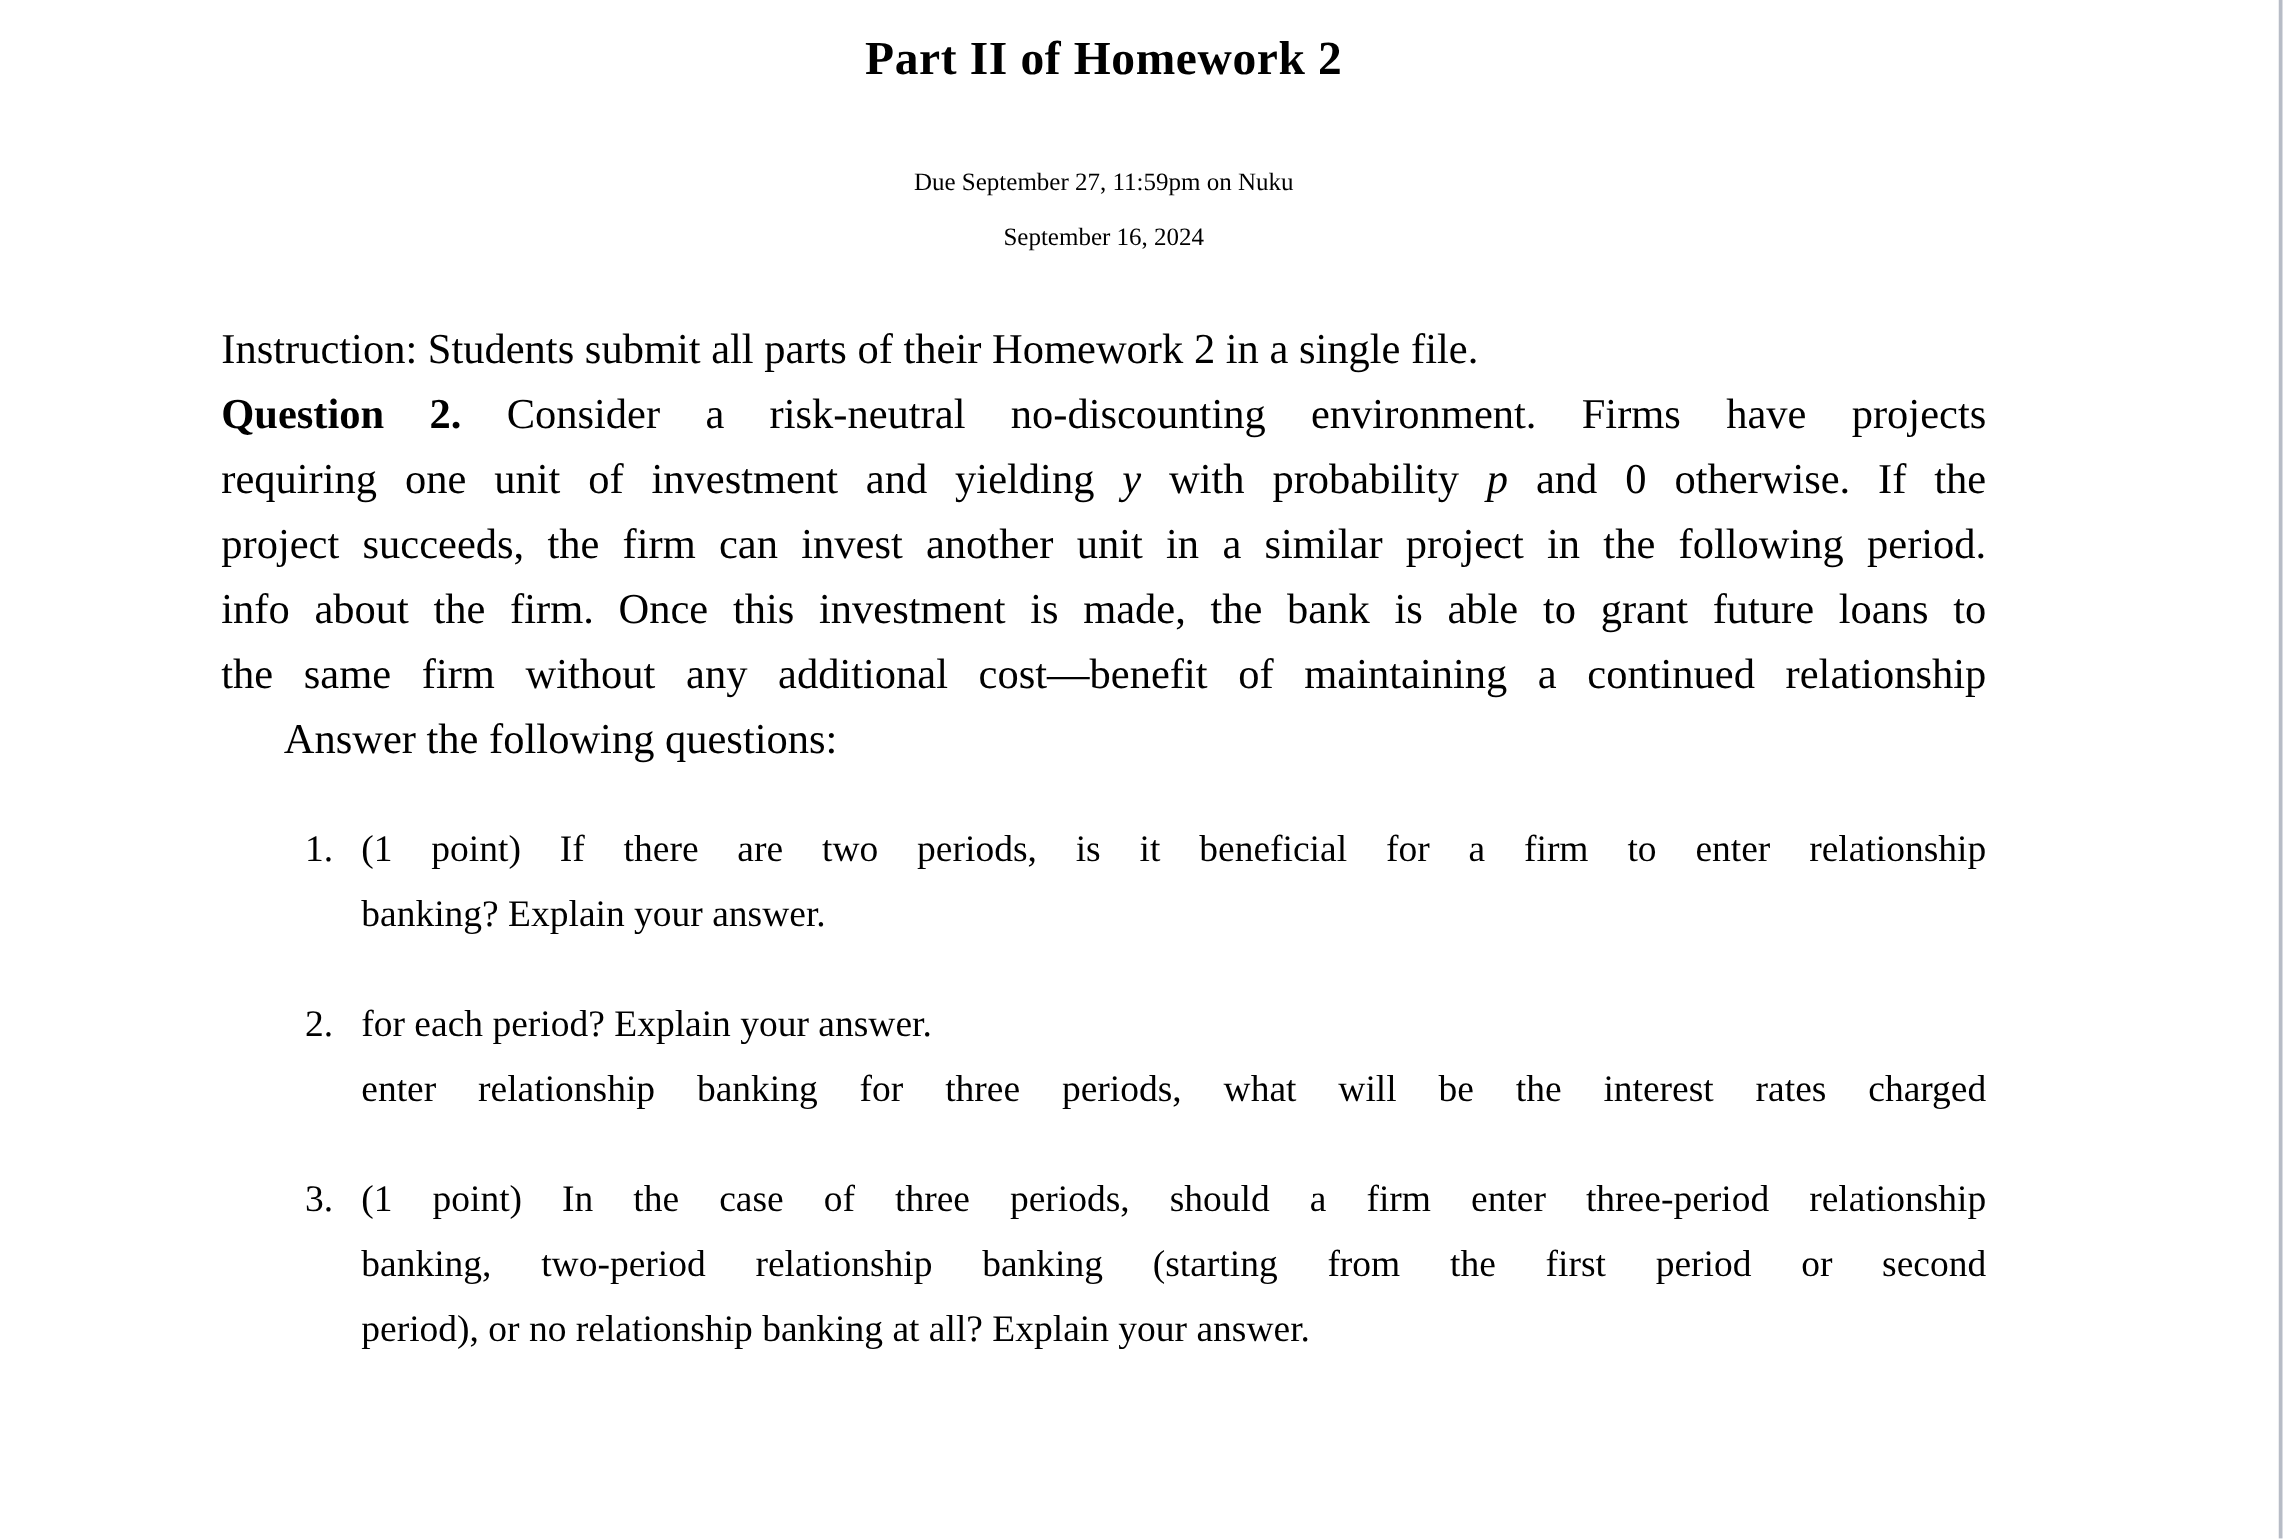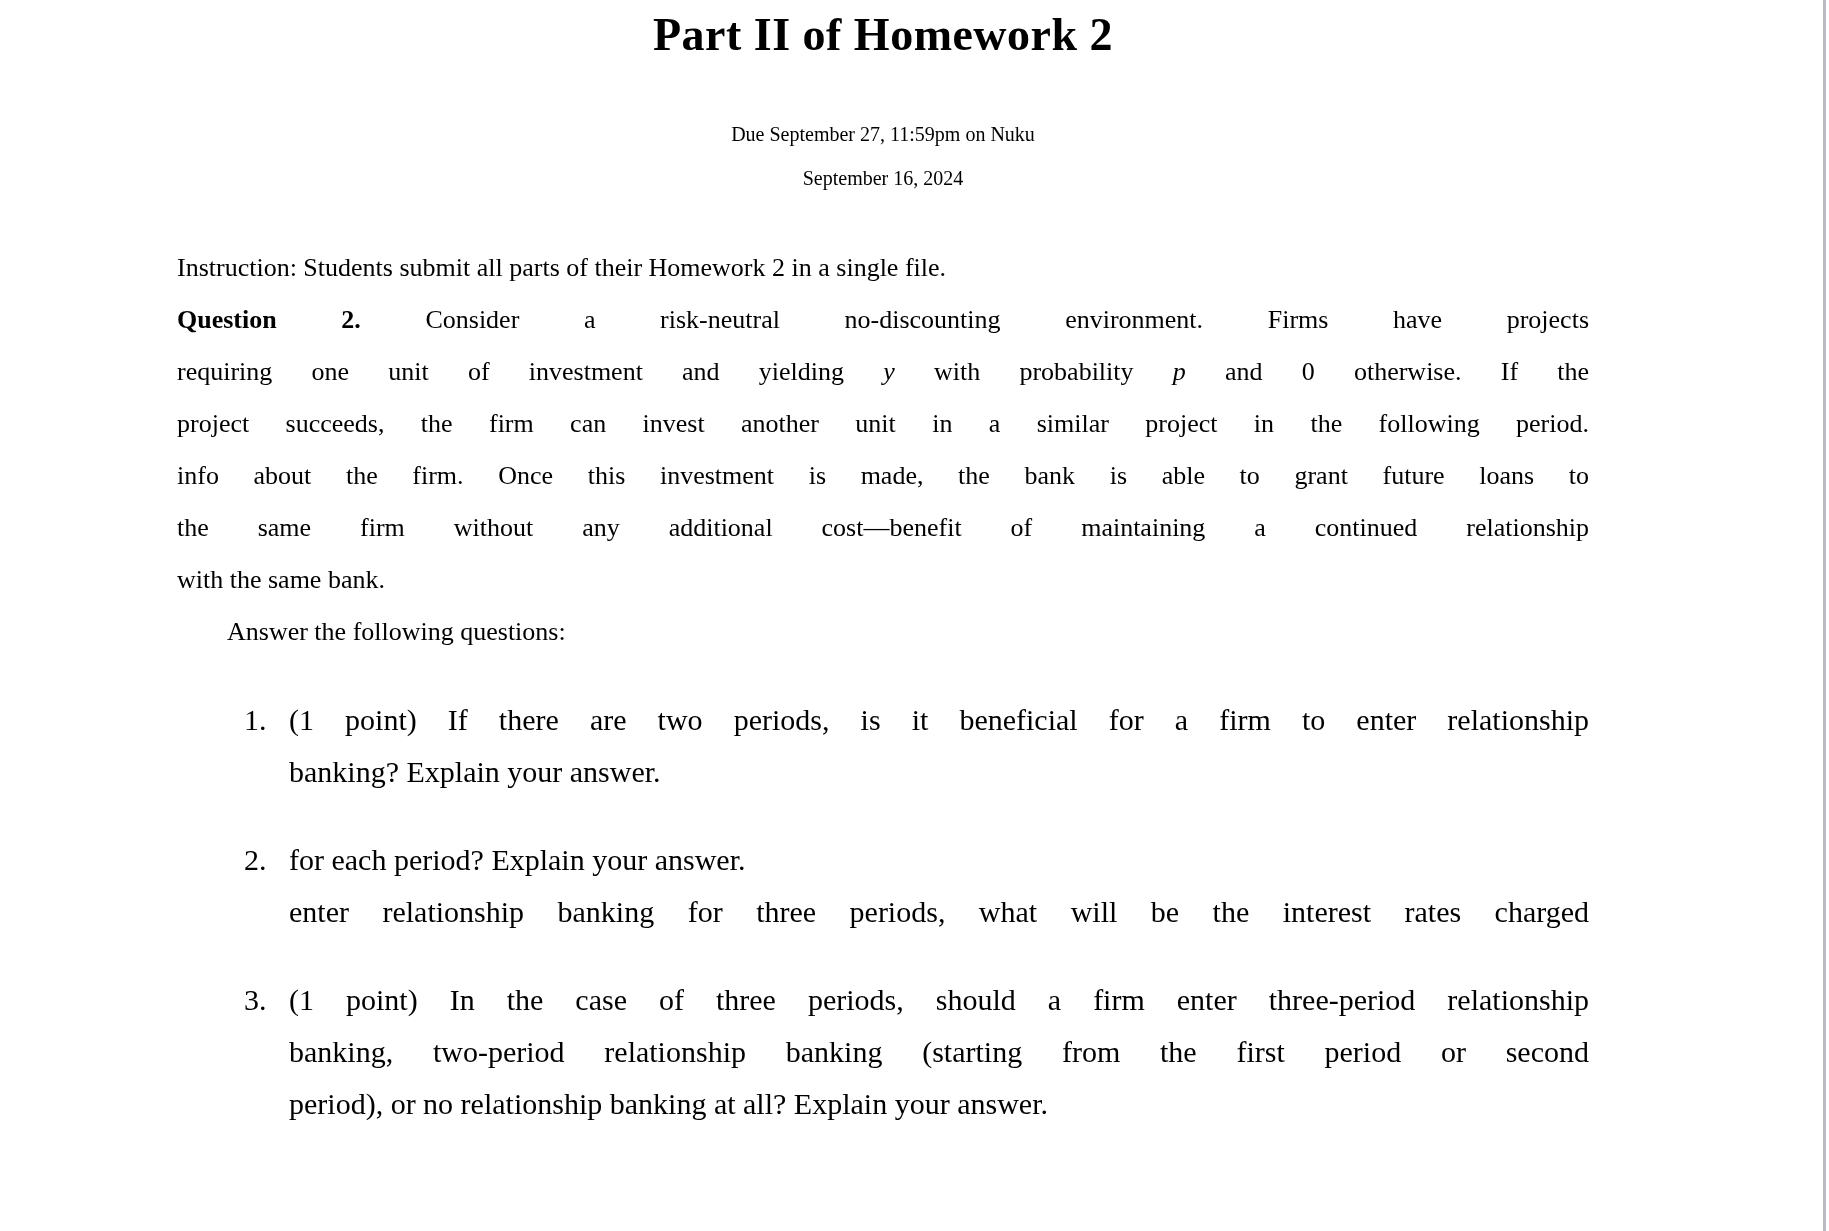--- a/index.html
+++ b/index.html
@@ -12,38 +12,38 @@
     font-family: "Liberation Serif", serif;
     color: #000000;
   }
   .content {
     position: absolute;
     left: 177px;
     top: 0;
     width: 1412px;
   }
   .title {
-    margin: 0;
+    margin: 12px;
     padding-top: 8px;
-    font-size: 46px;
+    font-size: 38px;
     line-height: 54px;
     font-weight: 700;
     text-align: center;
     letter-spacing: 0.5px;
   }
   .subhead {
     margin-top: 50px;
     font-size: 20px;
     line-height: 44px;
     text-align: center;
   }
   .subline { }
   .bodytext {
     margin-top: 42px;
-    font-size: 26px;
+    font-size: 34px;
     line-height: 52px;
   }
   .line {
     height: 52px;
     white-space: pre-wrap;
   }
   .line.just {
     text-align: justify;
     text-align-last: justify;
   }
@@ -82,21 +82,20 @@
       <div class="subline">Due September 27, 11:59pm on Nuku</div>
       <div class="subline">September 16, 2024</div>
     </div>
     <div class="bodytext" id="intro-paragraph">
         <div class="line"><span>Instruction: Students submit all parts of their Homework 2 in a single file.</span></div>
         <div class="line just"><span class="b">Question 2.</span><span> Consider a risk-neutral no-discounting environment. Firms have projects</span></div>
         <div class="line just"><span>requiring one unit of investment and yielding </span><span class="i">y</span><span> with probability </span><span class="i">p</span><span> and 0 otherwise. If the</span></div>
         <div class="line just"><span>project succeeds, the firm can invest another unit in a similar project in the following period.</span></div>
         <div class="line just"><span>info about the firm. Once this investment is made, the bank is able to grant future loans to</span></div>
         <div class="line just"><span>the same firm without any additional cost—benefit of maintaining a continued relationship</span></div>
-        <div class="line"><span>with the same bank.</span></div>
         <div class="line" style="padding-left: 50px; font-family: Liberation Serif, serif;"><span>Answer the following questions:</span></div>
       </div>
     <div class="qlist" id="question-list">
         <div class="qitem">
           <span class="qnum">1.</span>
           <div class="line just"><span>(1 point) If there are two periods, is it beneficial for a firm to enter relationship</span></div>
           <div class="line"><span>banking? Explain your answer.</span></div>
         </div>
         <div class="qitem">
           <span class="qnum">2.</span>

